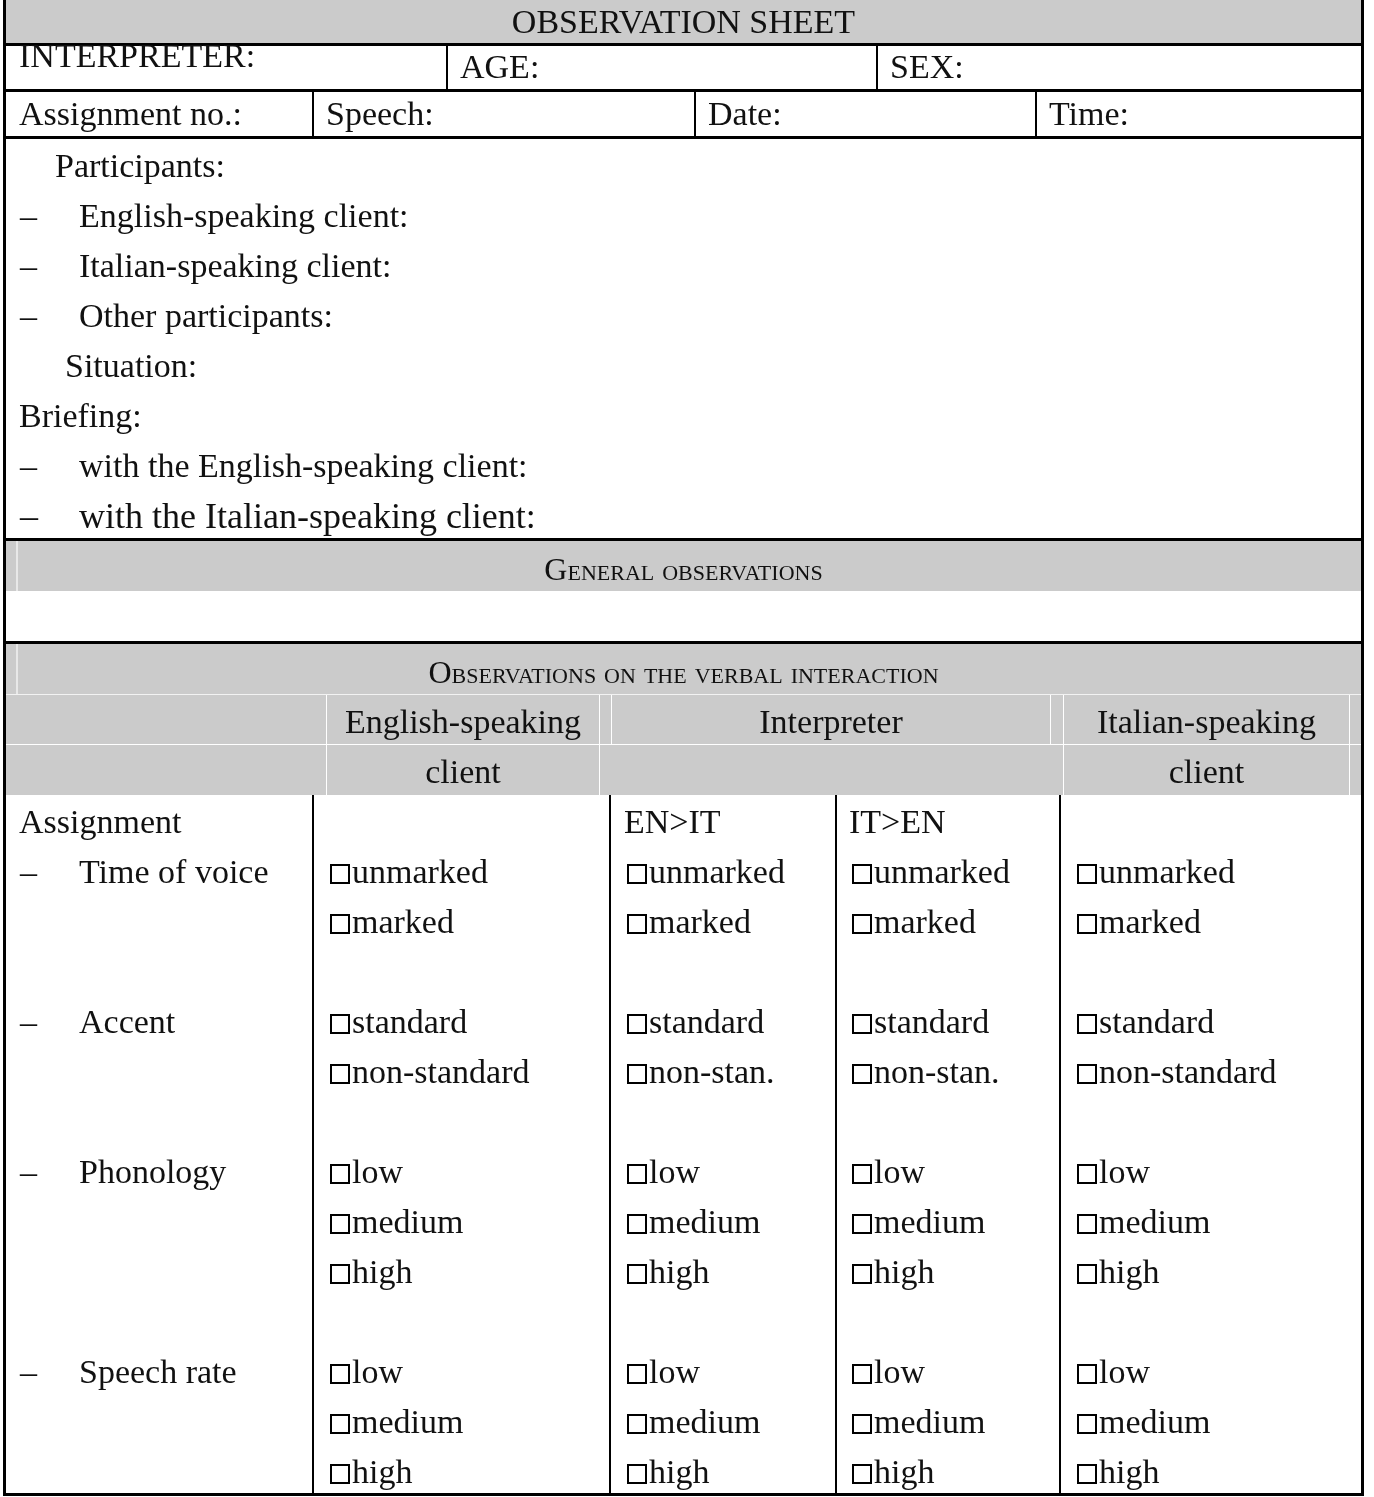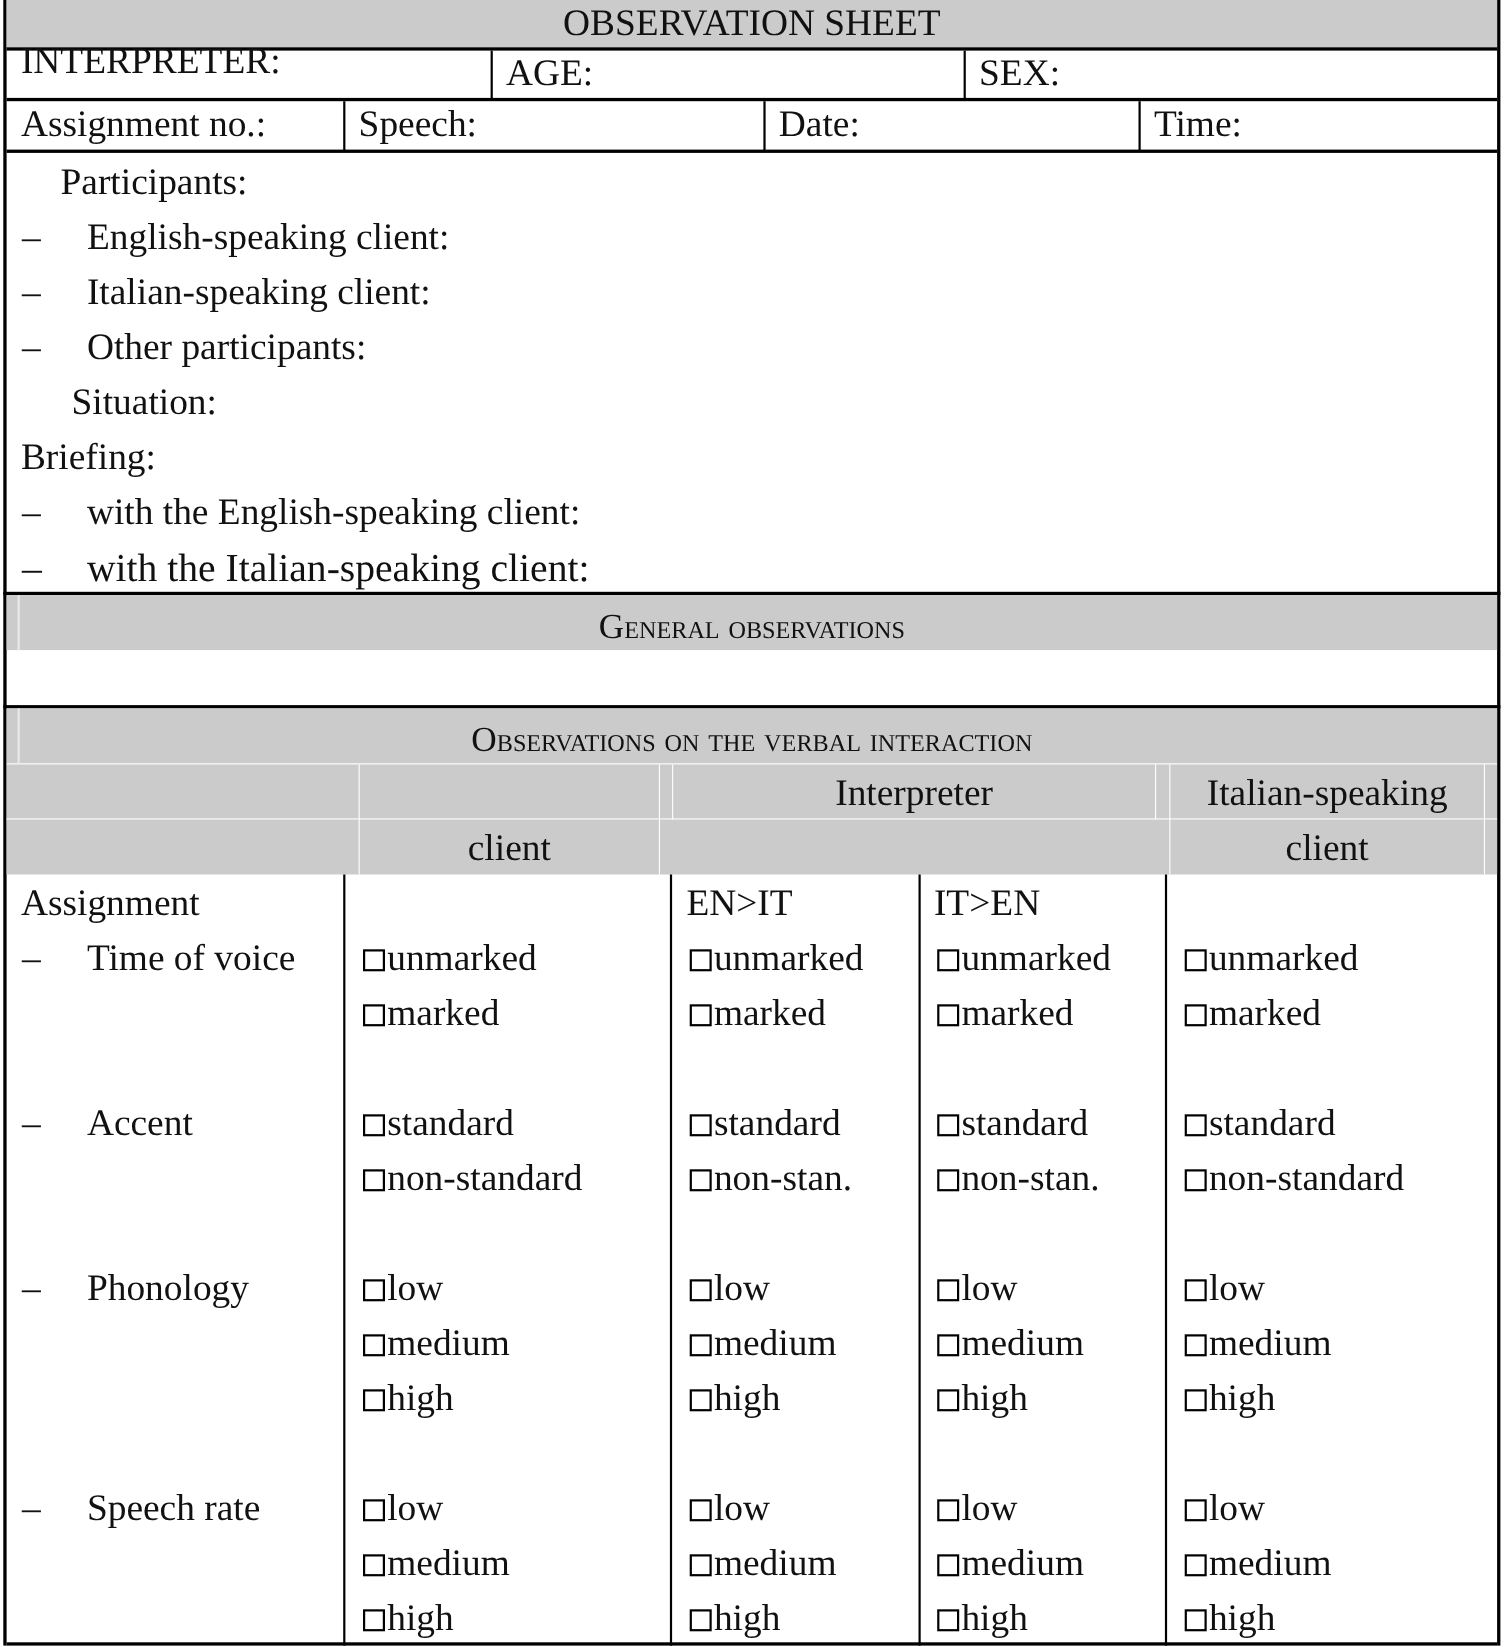--- a/index.html
+++ b/index.html
@@ -87,20 +87,21 @@
 
   <div class="hbar" style="top:695px;height:100px;"></div>
   <div class="thin" style="left:320px;top:695px;width:1px;height:100px;"></div>
   <div class="thin" style="left:593px;top:695px;width:1px;height:100px;"></div>
   <div class="thin" style="left:605px;top:695px;width:1px;height:50px;"></div>
   <div class="thin" style="left:1044px;top:695px;width:1px;height:50px;"></div>
   <div class="thin" style="left:1057px;top:695px;width:1px;height:100px;"></div>
   <div class="thin" style="left:1343px;top:695px;width:1px;height:100px;"></div>
   <div class="thin" style="left:0;right:0;top:744px;height:1px;"></div>
 
+  <div class="cell" style="left:322px;top:697px;width:270px;text-align:center;">English-speaking</div>
   <div class="cell" style="left:322px;top:747px;width:270px;text-align:center;">client</div>
   <div class="cell" style="left:606px;top:697px;width:438px;text-align:center;">Interpreter</div>
   <div class="cell" style="left:1058px;top:697px;width:285px;text-align:center;">Italian-speaking</div>
   <div class="cell" style="left:1058px;top:747px;width:285px;text-align:center;">client</div>
 
   <div class="vline" style="left:306px;top:795px;height:701px;"></div>
   <div class="vline" style="left:603px;top:795px;height:701px;"></div>
   <div class="vline" style="left:829px;top:795px;height:701px;"></div>
   <div class="vline" style="left:1053px;top:795px;height:701px;"></div>
   <div class="line" style="top:1493px;left:0;right:0;height:3px;"></div>

